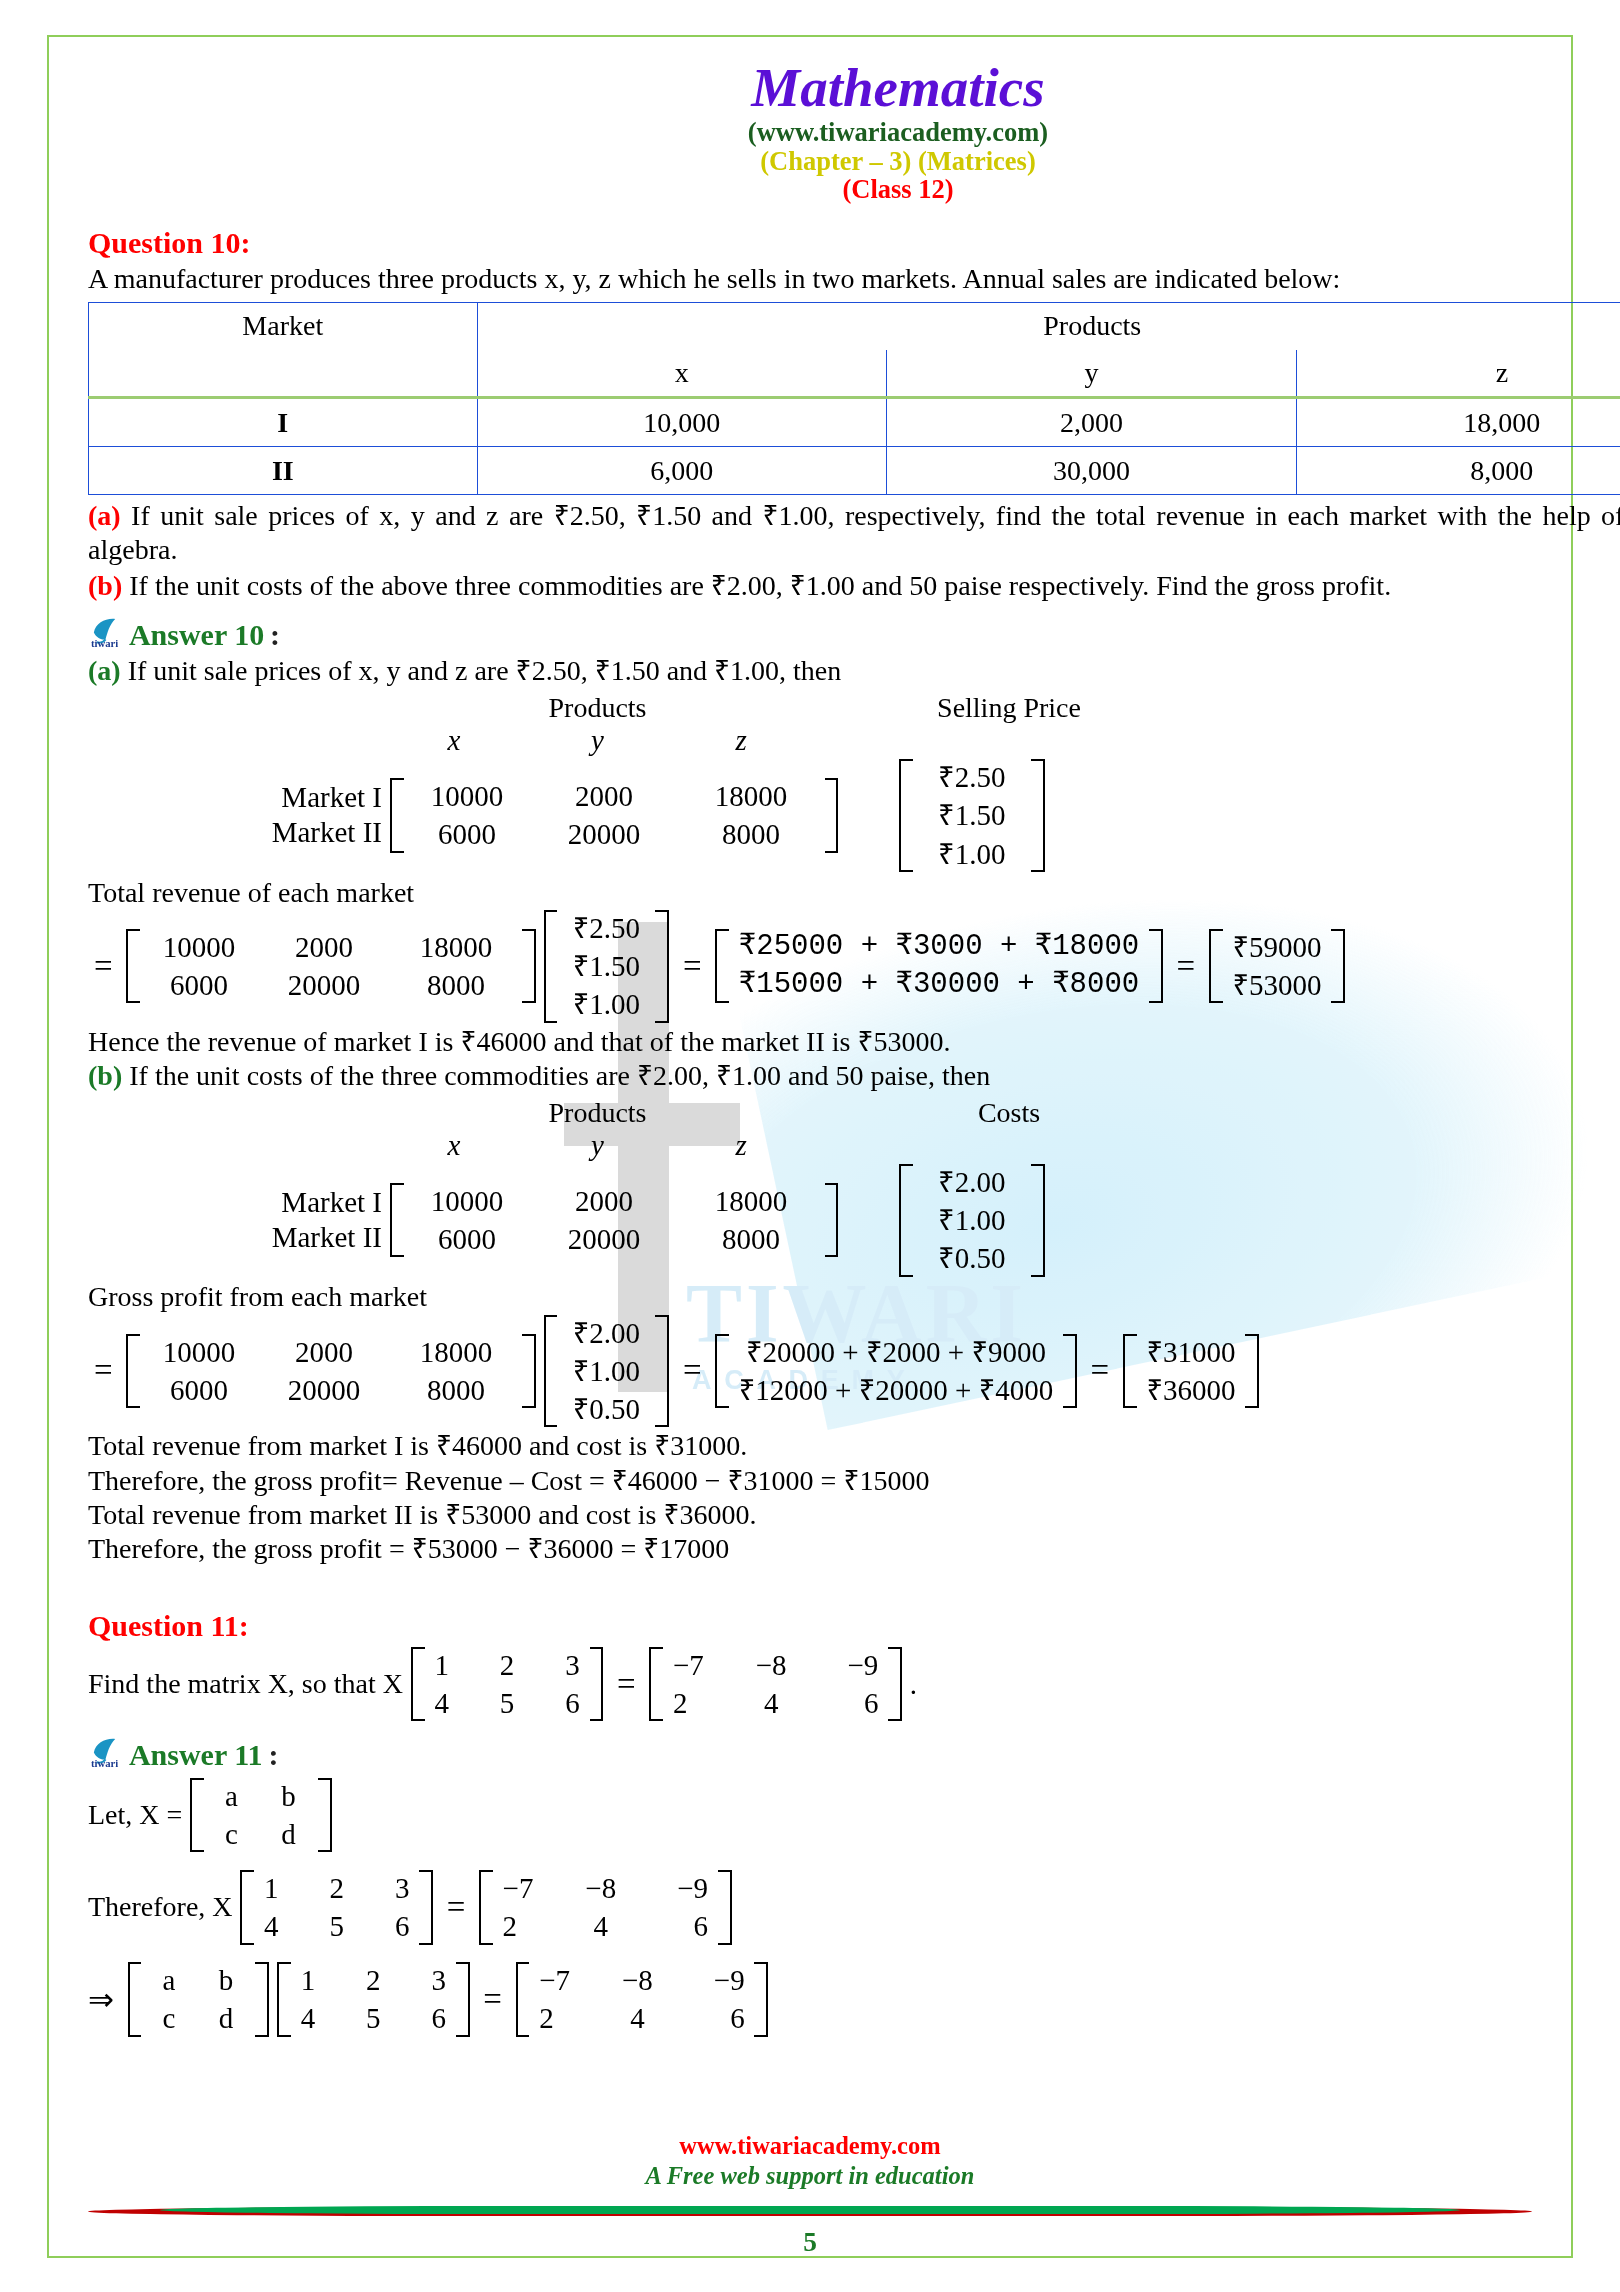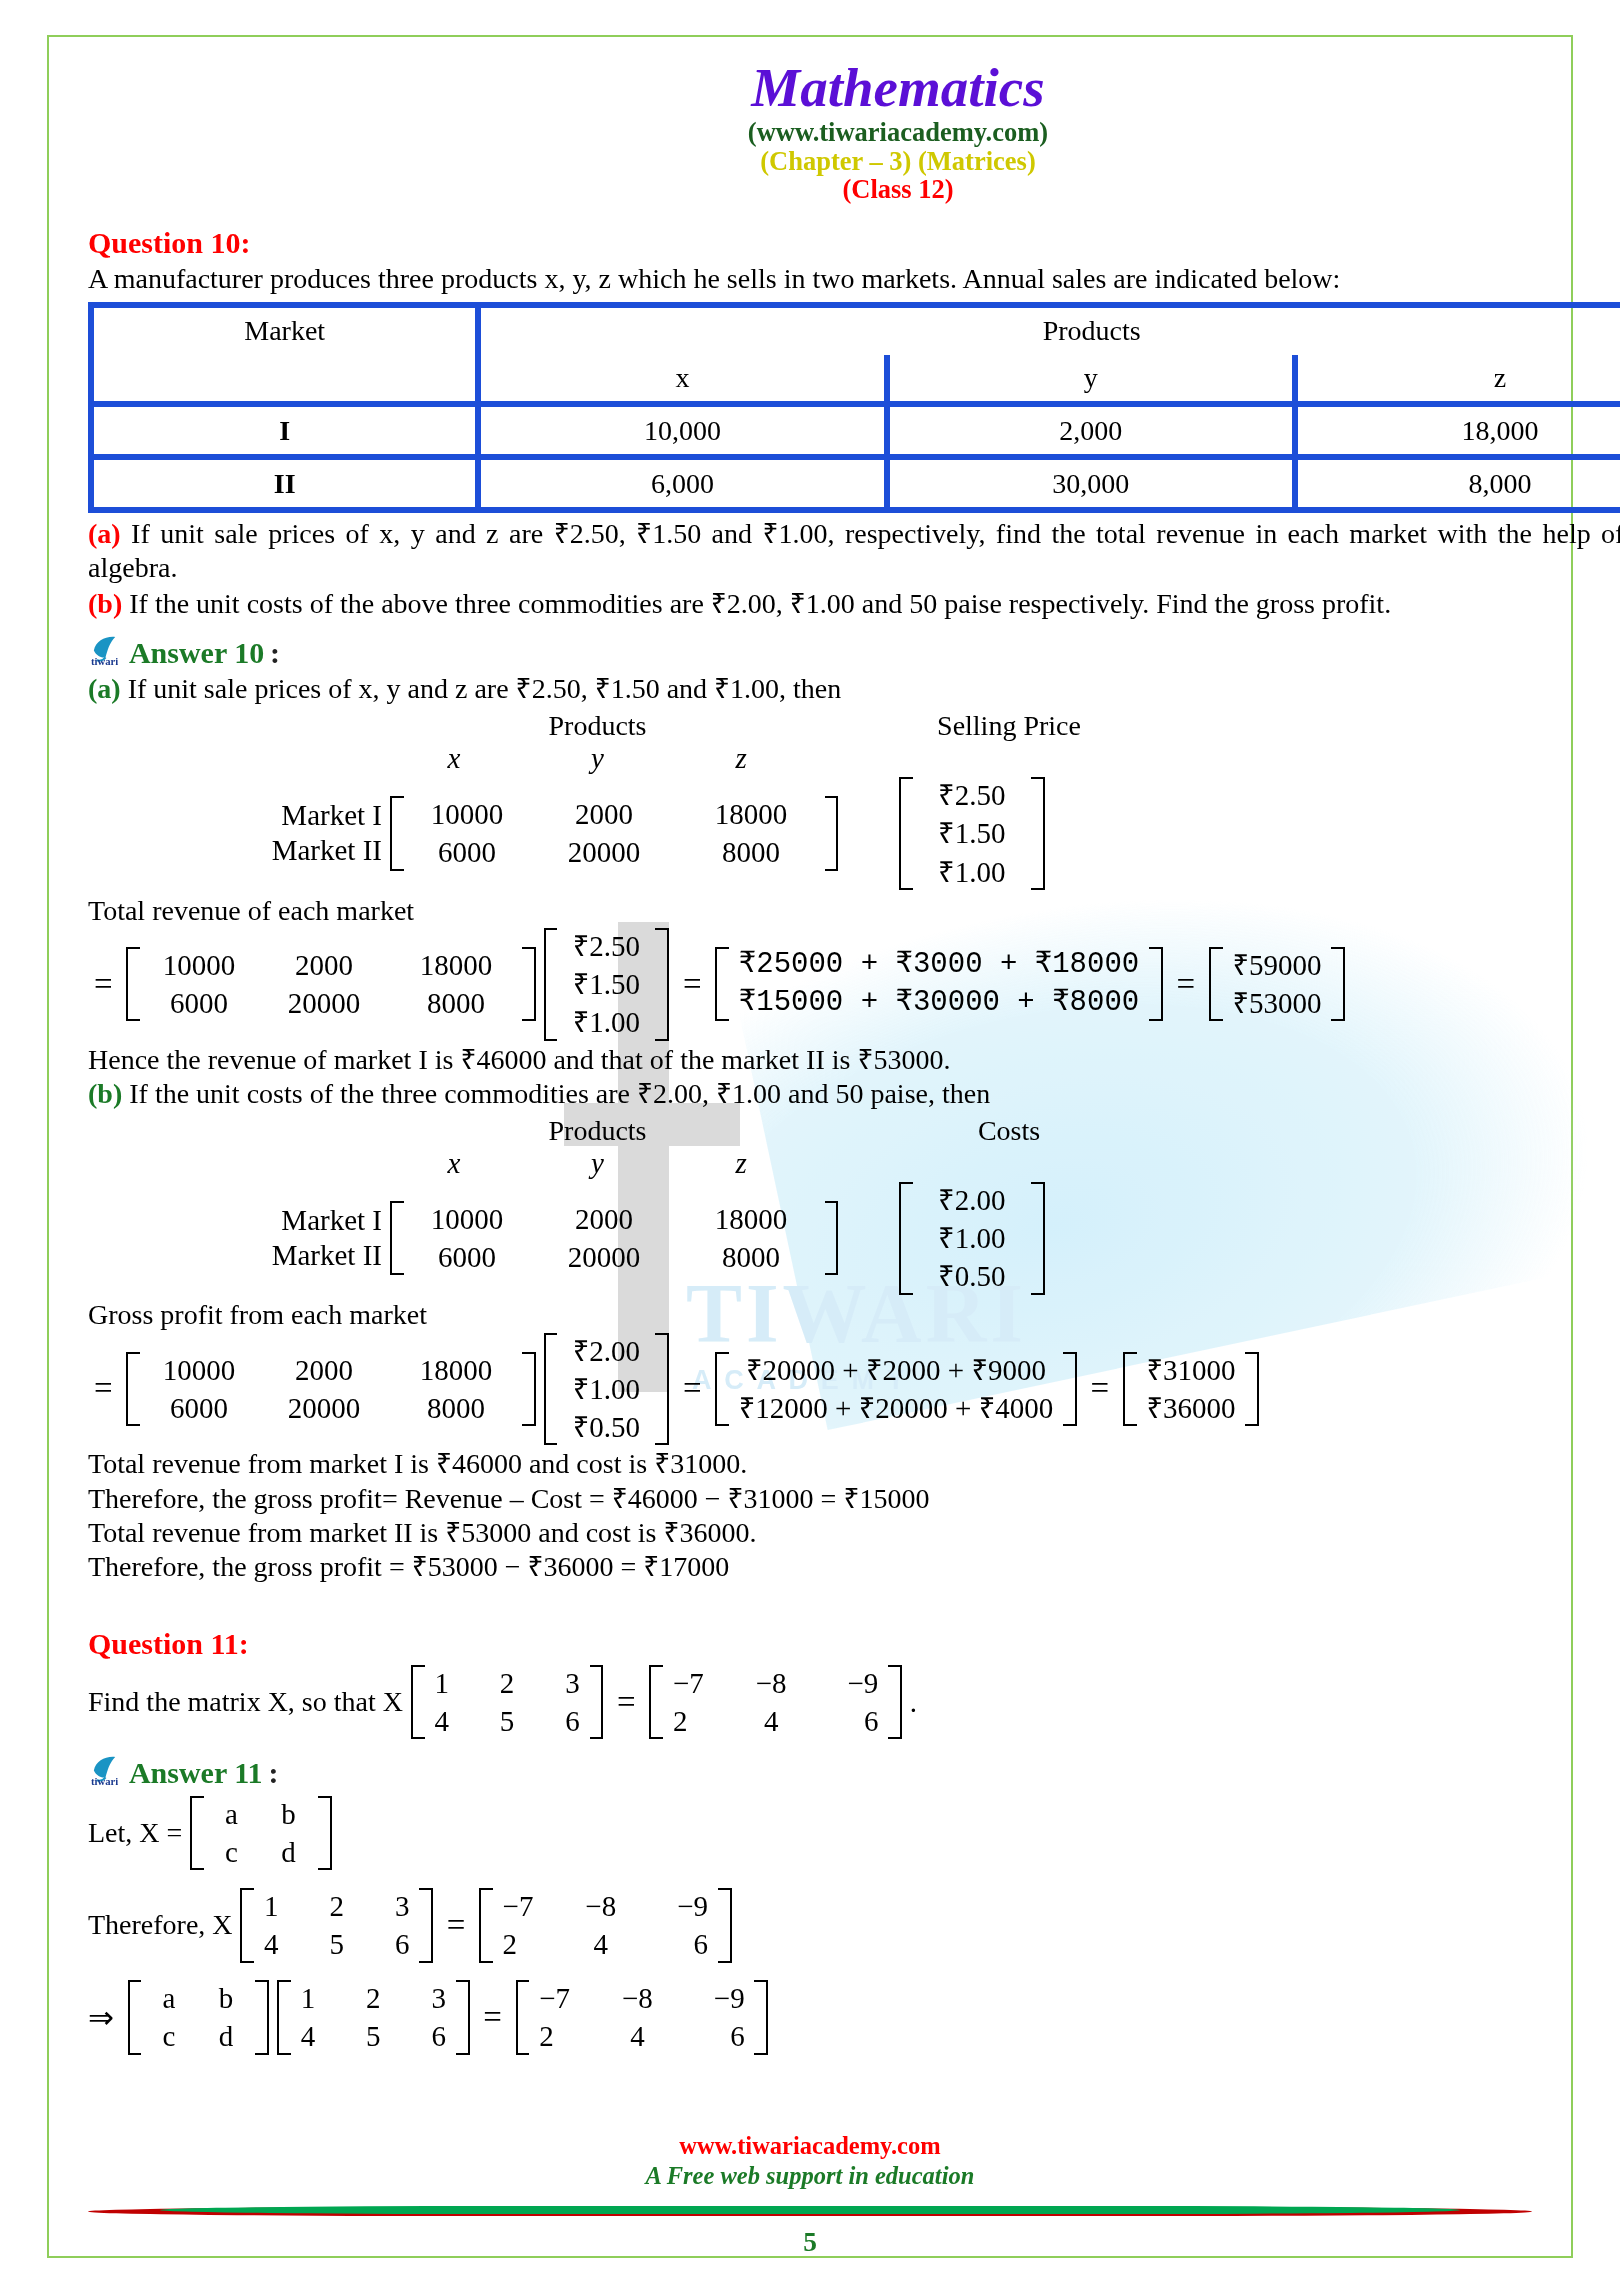--- a/index.html
+++ b/index.html
@@ -97,21 +97,21 @@
   .red-b{color:#ff0000;font-weight:700;}
   .grn-b{color:#1b7a27;font-weight:700;}
   .it{}
 
   
   table.dt{
     border-collapse:collapse;width:100%;margin:5.9px 0 3.9px 0;
     table-layout:fixed;
   }
   table.dt td{
-    border:6px solid #1d4ed8;
+    border:1px solid #1d4ed8;
     text-align:center;font-size:28px;
     padding:3.9px 0;height:39px;vertical-align:middle;
   }
   table.dt td.prod{border-bottom:none;}
   table.dt td.mkt{border-bottom:none;}
   table.dt td.blank{border-top:none;}
   table.dt tr.sep td{border-top:3.9px solid #9ccc72;}
   .bold{font-weight:700;}
 
   

